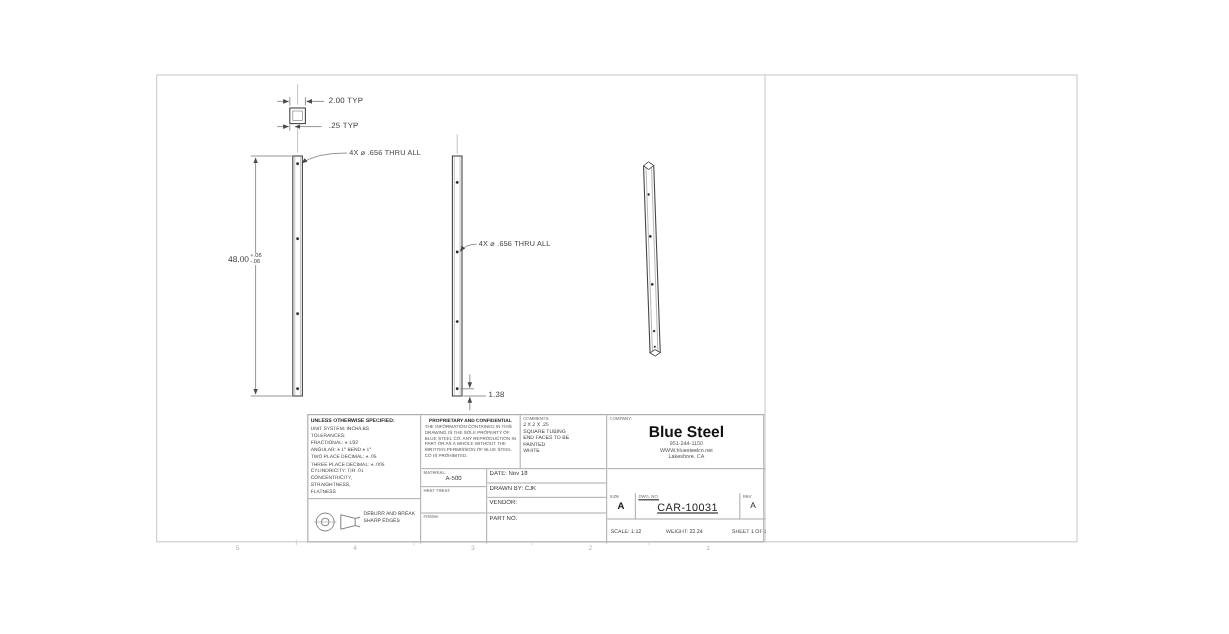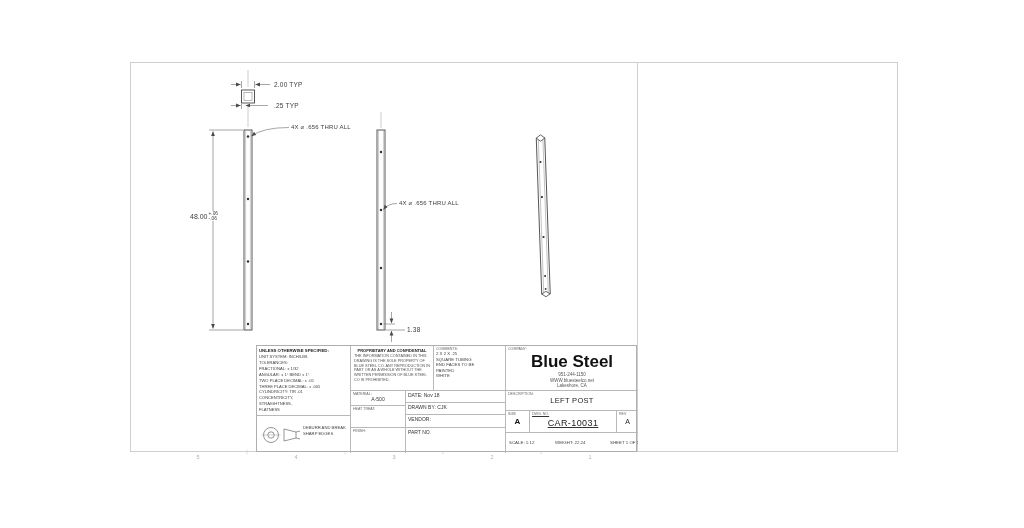--- a/index.html
+++ b/index.html
@@ -23,21 +23,21 @@
   .tb{left:256px;top:345px;width:381px;height:107px;border:1px solid #aeaeae;box-sizing:border-box;background:#fff;}
   .tb .cell{position:absolute;box-sizing:border-box;overflow:hidden;}
   .bR{border-right:1px solid #b8b8b8;}
   .bB{border-bottom:1px solid #b8b8b8;}
   .tol-header{font-size:4.3px;font-weight:bold;color:#222;margin:2px 0 1px 2px;white-space:nowrap;}
   .tol-line{font-size:4.1px;line-height:5.9px;color:#444;margin-left:2px;white-space:nowrap;}
   .prop-header{font-size:4px;font-weight:bold;color:#222;text-align:center;margin-top:2px;white-space:nowrap;}
   .prop-body{font-size:3.8px;line-height:4.8px;color:#555;margin:1px 3px 0 3px;text-align:left;}
   .mini-label{font-size:3.6px;color:#666;margin:1px 0 0 2px;white-space:nowrap;}
   .cm-line{font-size:4.3px;line-height:5.6px;color:#444;margin-left:2px;white-space:nowrap;}
-  .company-name{font-size:17px;font-weight:bold;color:#111;text-align:center;margin-top:1px;}
+  .company-name{font-size:13px;font-weight:bold;color:#111;text-align:center;margin-top:1px;}
   .company-line{font-size:4.5px;line-height:5.6px;color:#555;text-align:center;white-space:nowrap;}
   .row-val{font-size:5px;color:#333;margin:1px 0 0 2px;white-space:nowrap;}
   .center-val{font-size:5px;color:#333;text-align:center;margin-top:2px;}
   .desc-val{font-size:7.5px;color:#222;text-align:center;margin-top:3px;letter-spacing:.3px;}
   .size-val{font-size:8px;font-weight:bold;color:#111;text-align:center;margin-top:1px;}
   .dwg-val{font-size:9px;color:#222;text-align:center;margin-top:2px;letter-spacing:.4px;}
   .rev-val{font-size:7px;color:#222;text-align:center;margin-top:2px;}
   .foot-val{font-size:4.4px;color:#444;margin:7px 0 0 3px;white-space:nowrap;}
   .proj-note{font-size:4.2px;line-height:5.6px;color:#444;white-space:nowrap;}
 </style>
@@ -223,24 +223,20 @@
   <div class="cell bR bB" style="left:149px;top:57px;width:100px;height:12px;">
     <div class="row-val"><span>DRAWN BY:</span> <span>CJK</span></div>
   </div>
   <div class="cell bR bB" style="left:149px;top:69px;width:100px;height:13px;">
     <div class="row-val"><span>VENDOR:</span> <span></span></div>
   </div>
   <div class="cell bR" style="left:149px;top:82px;width:100px;height:25px;">
     <div class="row-val"><span>PART NO.</span> <span></span></div>
   </div>
 
-  <div class="cell bB" style="left:249px;top:45px;width:132px;height:20px;">
-    <div class="mini-label">DESCRIPTION:</div>
-    <div class="desc-val" style="margin-top:0;">LEFT POST</div>
-  </div>
 
   <div class="cell bR bB" style="left:249px;top:65px;width:24px;height:22px;">
     <div class="mini-label">SIZE</div>
     <div class="size-val">A</div>
   </div>
   <div class="cell bR bB" style="left:273px;top:65px;width:87px;height:22px;text-decoration:underline;">
     <div class="mini-label">DWG.  NO.</div>
     <div class="dwg-val">CAR-10031</div>
   </div>
   <div class="cell bB" style="left:360px;top:65px;width:21px;height:22px;">

